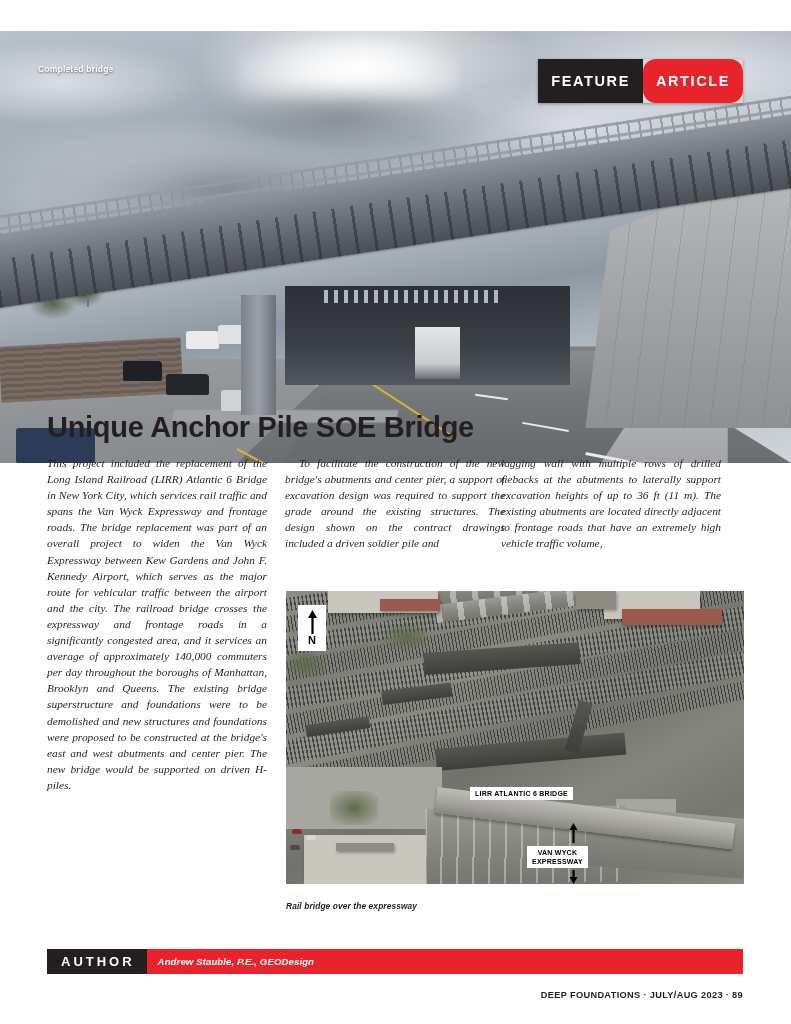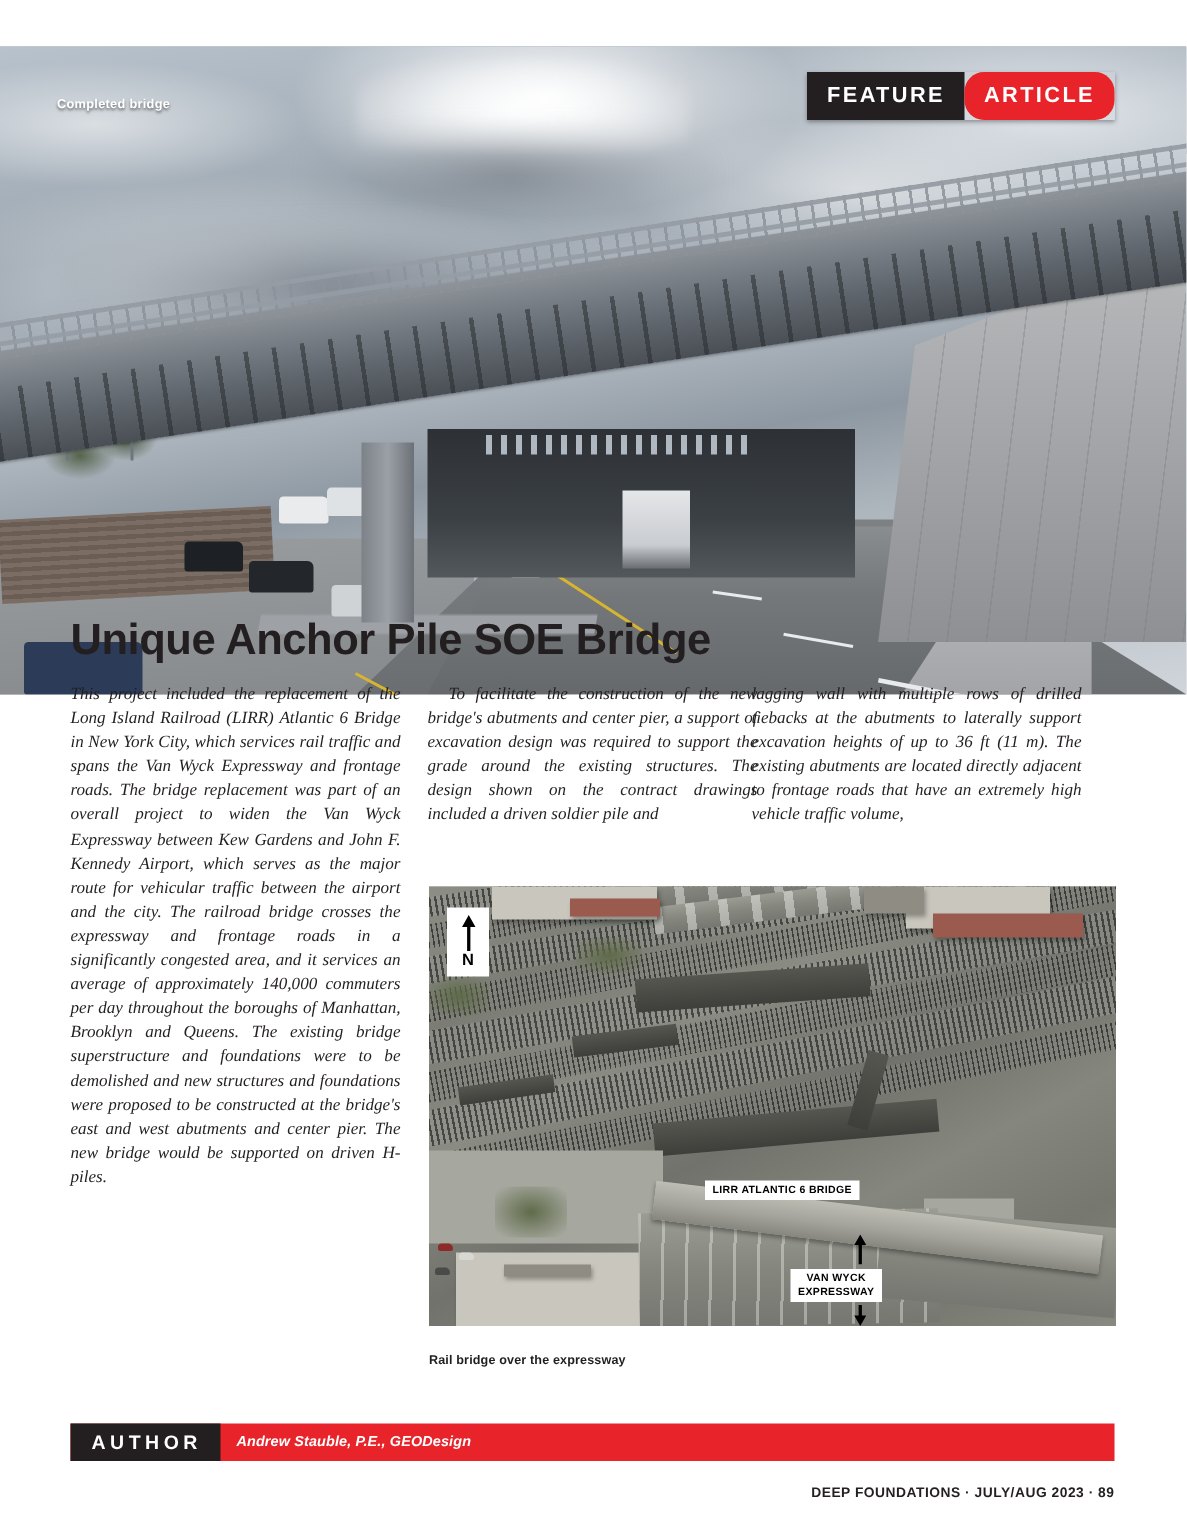--- a/index.html
+++ b/index.html
@@ -233,23 +233,23 @@
     font-weight: bold;
     font-size: 8.5px;
     letter-spacing: .2px;
     text-shadow: 0 1px 2px rgba(0,0,0,.55);
   }
 
   
   .feature-banner {
     position: absolute;
     right: 48px;
-    top: 48px;
+    top: 59px;
     display: flex;
-    height: 32px;
+    height: 44px;
     box-shadow: 0 1px 3px rgba(0,0,0,.35);
   }
   .feature-banner .seg {
     display: flex;
     align-items: center;
     justify-content: center;
     font-family: "Liberation Sans", sans-serif;
     font-weight: bold;
     font-size: 14.5px;
     letter-spacing: 1.6px;
@@ -408,20 +408,21 @@
 
   .fig-caption {
     position: absolute;
     left: 286px;
     top: 901px;
     font-family: "Liberation Sans", sans-serif;
     font-weight: bold;
     font-size: 8.4px;
     color: #231f20;
     letter-spacing: .1px;
+    font-style: italic;
   }
 
   
   .author-bar {
     position: absolute;
     left: 47px;
     top: 949px;
     width: 696px;
     height: 25px;
     display: flex;

